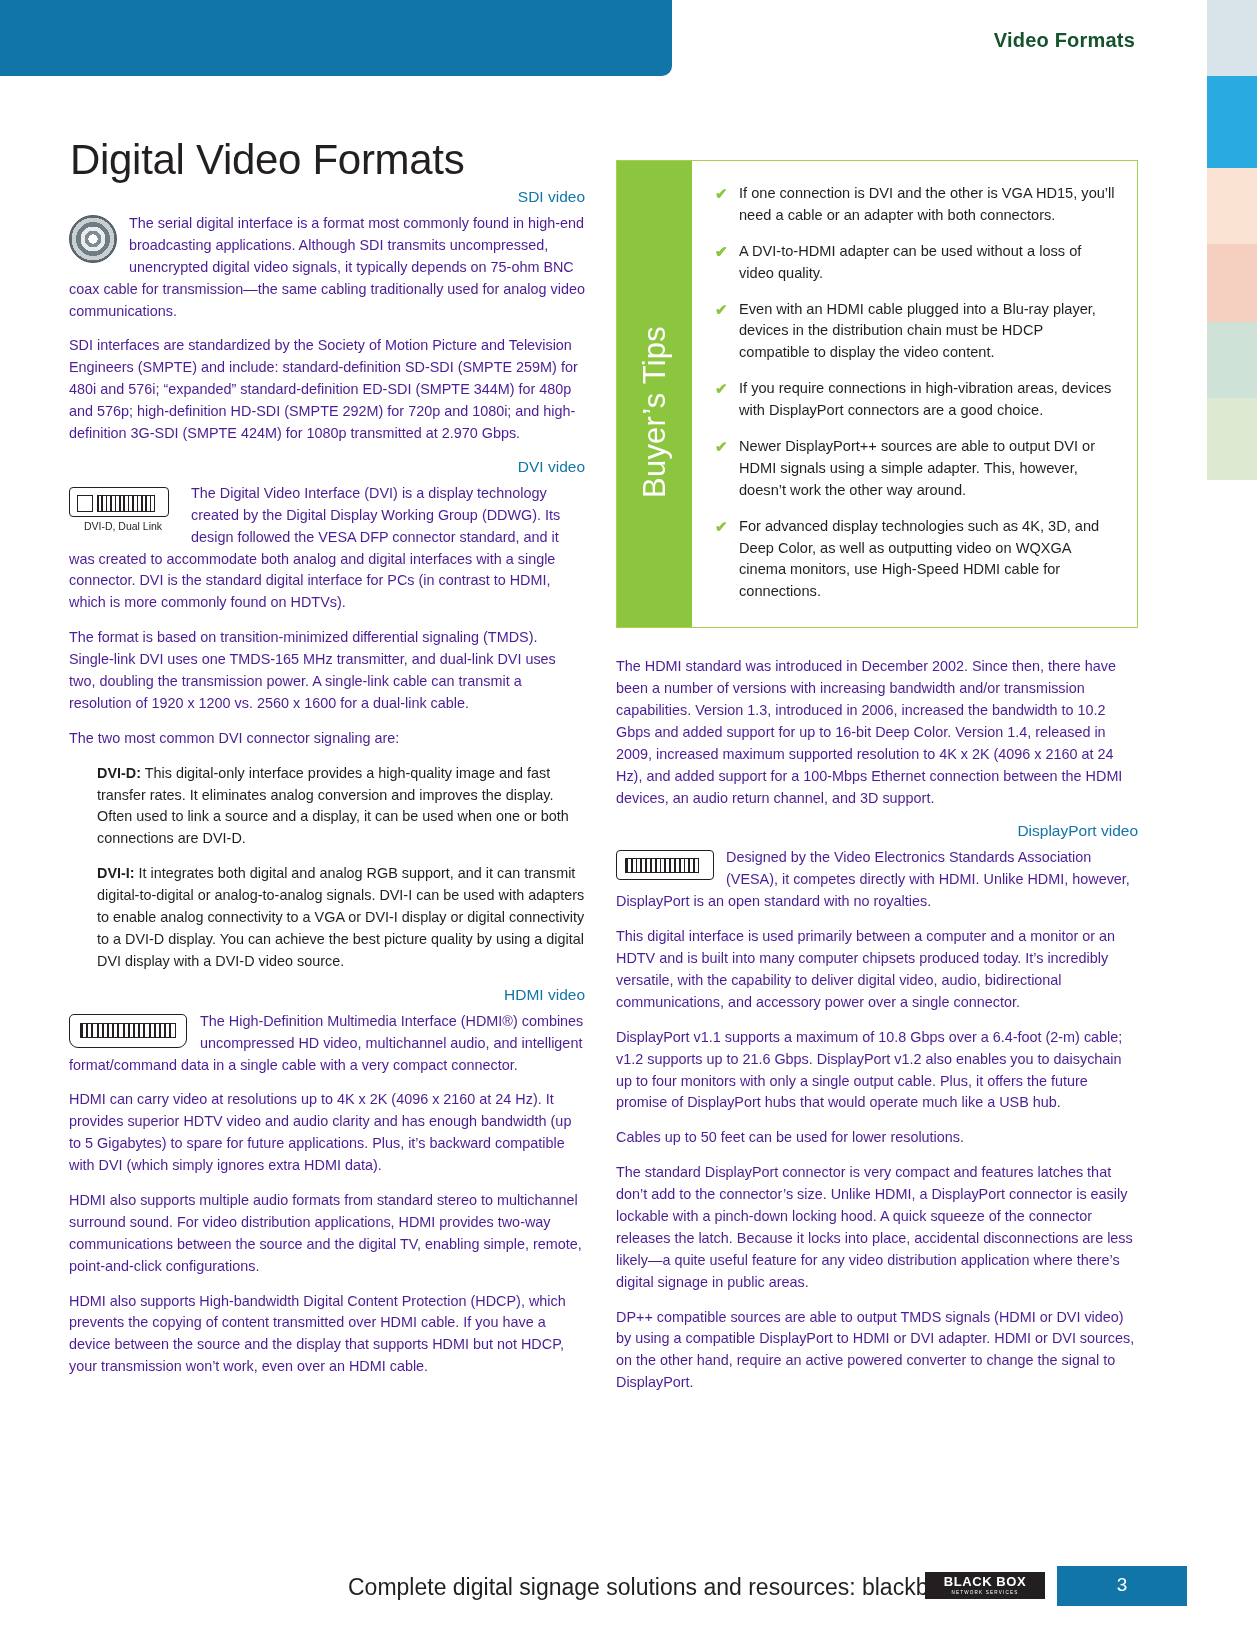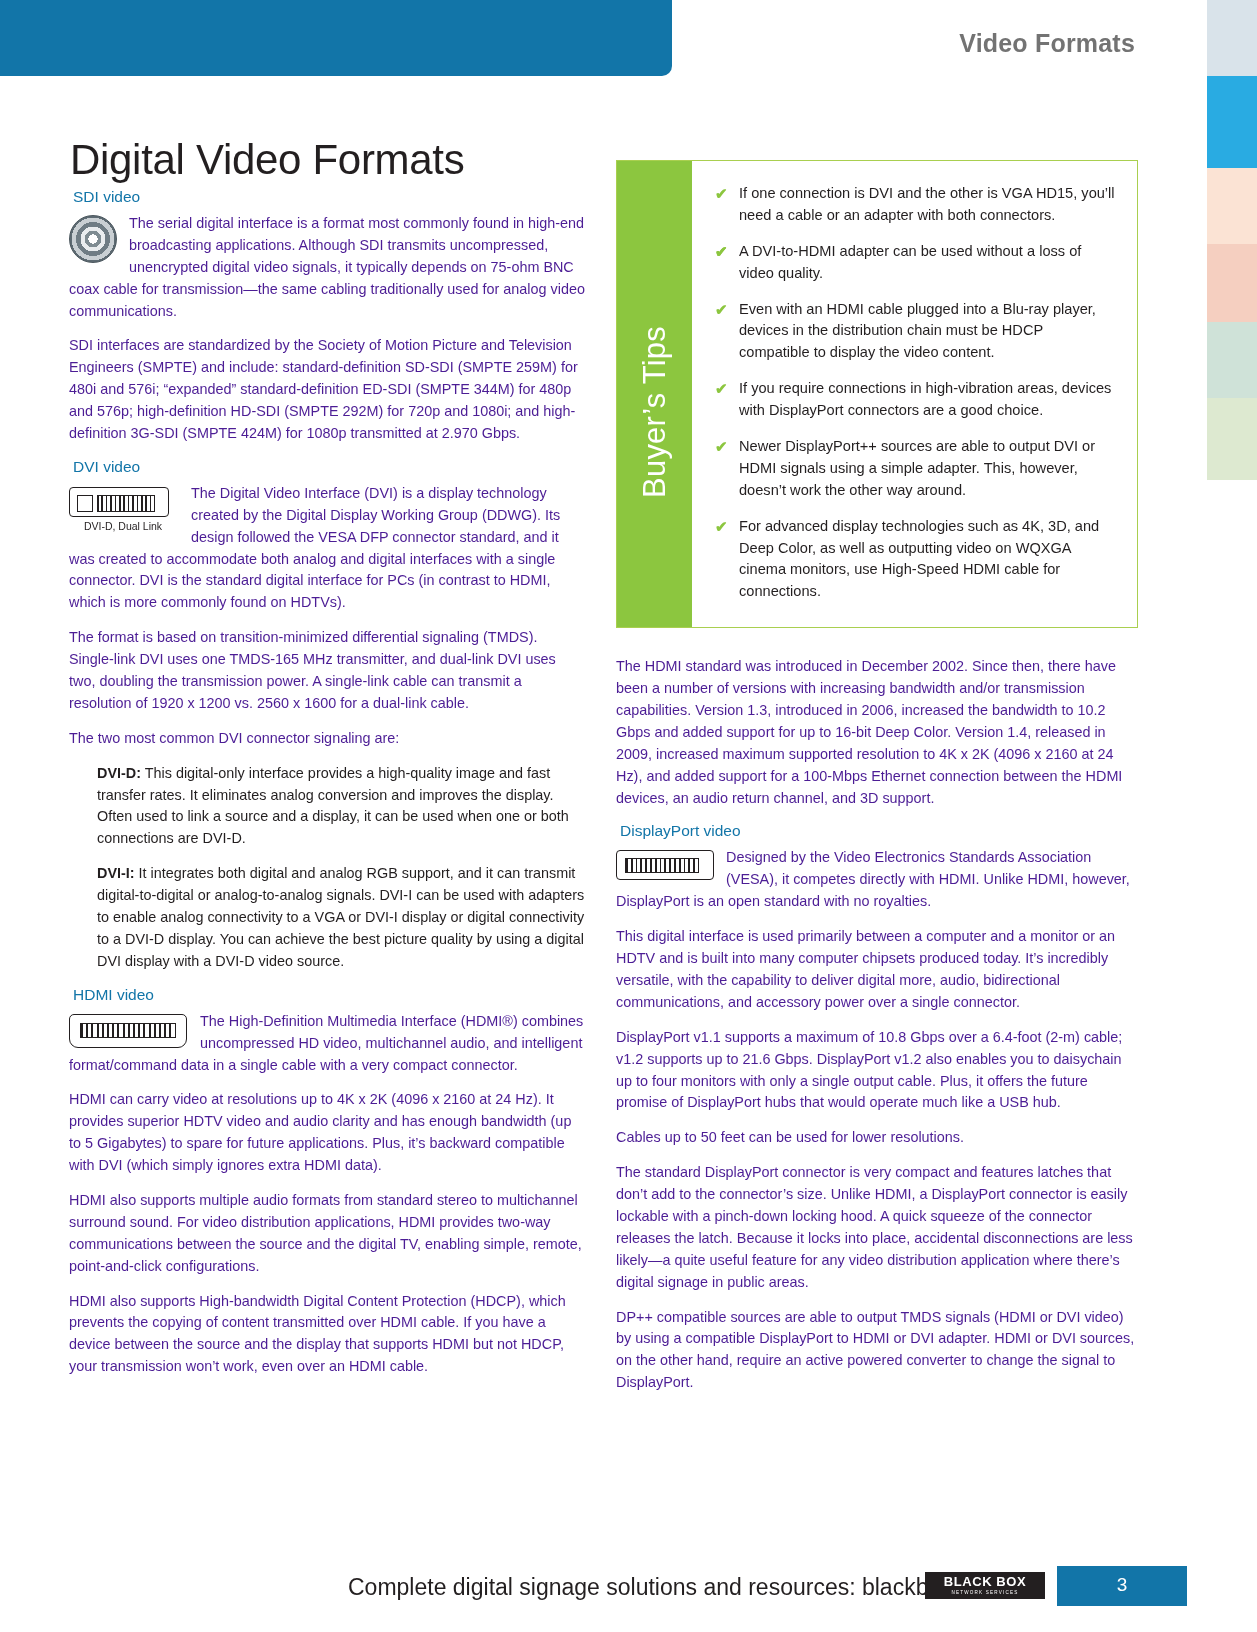--- a/index.html
+++ b/index.html
@@ -18,23 +18,23 @@
   .header-bar {
     position: absolute;
     top: 0; left: 0;
     width: 672px; height: 76px;
     background: #1275a8;
     border-bottom-right-radius: 10px;
   }
   .header-title {
     position: absolute;
     top: 29px; right: 122px;
-    font-size: 25px;
+    font-size: 20px;
     font-weight: bold;
-    color: #737373;
+    color: #14532d;
     letter-spacing: 0.2px;
   }
 
   
   .edge-tabs {
     position: absolute;
     top: 0; right: 0;
     width: 50px; height: 480px;
   }
   .edge-tab { width: 100%; }
@@ -64,21 +64,22 @@
   .col-right {
     position: absolute;
     top: 160px; left: 616px;
     width: 522px;
   }
 
   h2.section {
     font-size: 15.5px;
     font-weight: normal;
     color: #1275a8;
-    margin: 0 0 7px 4px;
+    margin: 0 0 7px 11px;
+    text-align: right;
   }
   .body-p {
     font-size: 14.4px;
     line-height: 1.52;
     margin: 0 0 13px 0;
     color: #4c1d95;
   }
   .sub-p {
     font-size: 14.4px;
     line-height: 1.52;
@@ -329,21 +330,21 @@
     </ul>
   </div>
 
   <p class="body-p">The HDMI standard was introduced in December 2002. Since then, there have been a number of versions with increasing bandwidth and/or transmission capabilities. Version 1.3, introduced in 2006, increased the bandwidth to 10.2 Gbps and added support for up to 16-bit Deep Color. Version 1.4, released in 2009, increased maximum supported resolution to 4K x 2K (4096 x 2160 at 24 Hz), and added support for a 100-Mbps Ethernet connection between the HDMI devices, an audio return channel, and 3D support.</p>
 
   <h2 class="section gap-top">DisplayPort video</h2>
   <div class="clearfix">
     <div class="icon-dp"></div>
     <p class="body-p">Designed by the Video Electronics Standards Association (VESA), it competes directly with HDMI. Unlike HDMI, however, DisplayPort is an open standard with no royalties.</p>
   </div>
-  <p class="body-p">This digital interface is used primarily between a computer and a monitor or an HDTV and is built into many computer chipsets produced today. It’s incredibly versatile, with the capability to deliver digital more, audio, bidirectional communications, and accessory power over a single connector.</p>
+  <p class="body-p">This digital interface is used primarily between a computer and a monitor or an HDTV and is built into many computer chipsets produced today. It’s incredibly versatile, with the capability to deliver digital video, audio, bidirectional communications, and accessory power over a single connector.</p>
   <p class="body-p">DisplayPort v1.1 supports a maximum of 10.8 Gbps over a 6.4-foot (2-m) cable; v1.2 supports up to 21.6 Gbps. DisplayPort v1.2 also enables you to daisychain up to four monitors with only a single output cable. Plus, it offers the future promise of DisplayPort hubs that would operate much like a USB hub.</p>
   <p class="body-p">Cables up to 50 feet can be used for lower resolutions.</p>
   <p class="body-p">The standard DisplayPort connector is very compact and features latches that don’t add to the connector’s size. Unlike HDMI, a DisplayPort connector is easily lockable with a pinch-down locking hood. A quick squeeze of the connector releases the latch. Because it locks into place, accidental disconnections are less likely—a quite useful feature for any video distribution application where there’s digital signage in public areas.</p>
   <p class="body-p">DP++ compatible sources are able to output TMDS signals (HDMI or DVI video) by using a compatible DisplayPort to HDMI or DVI adapter. HDMI or DVI sources, on the other hand, require an active powered converter to change the signal to DisplayPort.</p>
 </div>
 
 <div class="footer">
   <div class="footer-text">Complete digital signage solutions and resources: blackbox.co.uk</div>
   <div class="footer-logo">
     <span>BLACK BOX</span>

